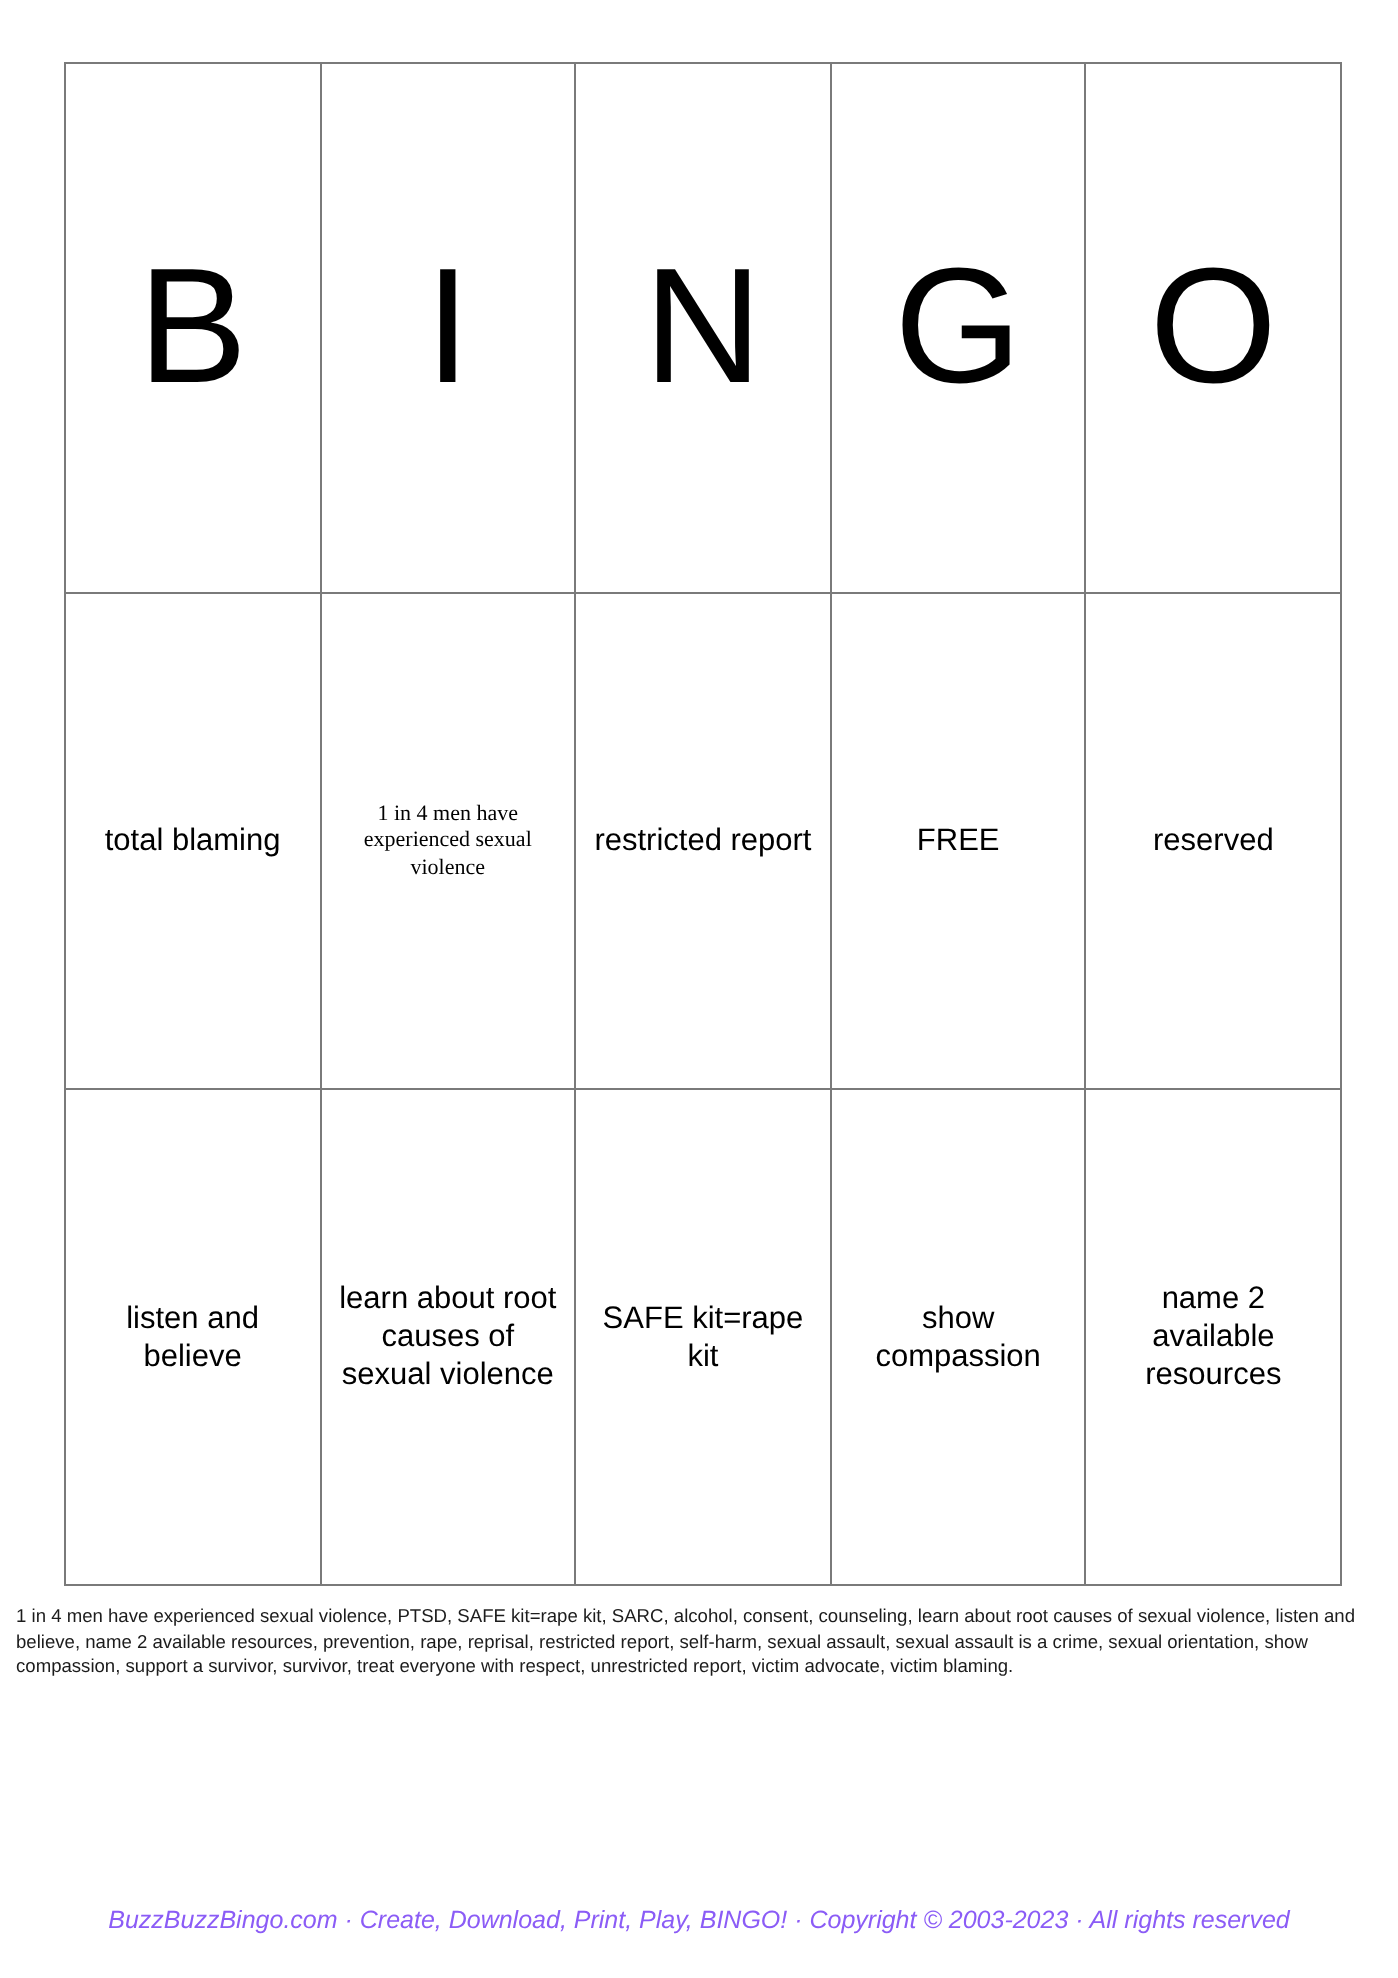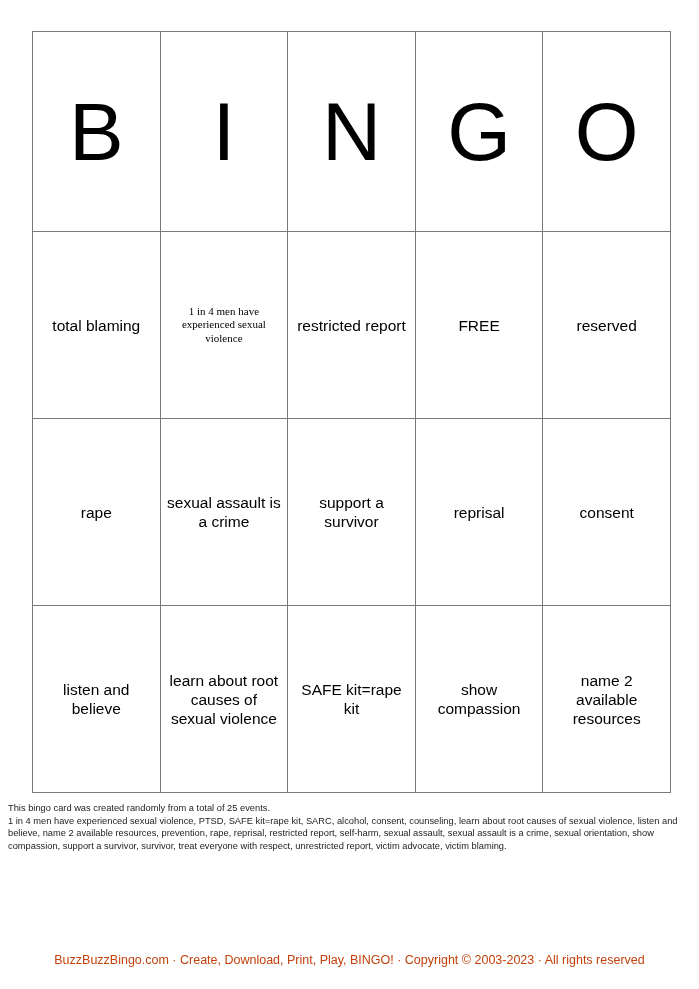--- a/index.html
+++ b/index.html
@@ -89,21 +89,22 @@
 
   
   .footer {
     position: absolute;
     left: 0;
     top: 952px;
     width: 699px;
     text-align: center;
     font-size: 12.5px;
     line-height: 16px;
-    color: #c2410c;
+    color: #8b5cf6;
+    font-style: italic;
   }
 </style>
 </head>
 <body>
 
 <div class="page">
 
   <table class="card">
     <tbody>
       <tr class="hdr-row">
@@ -137,37 +138,20 @@
           </td>
         <td>
             <span class="cell-text">FREE</span>
           </td>
         <td>
             <span class="cell-text">reserved</span>
           </td>
       </tr>
 
 
-      <tr class="cell-row">
-        <td>
-            <span class="cell-text">rape</span>
-          </td>
-        <td>
-            <span class="cell-text">sexual assault is a crime</span>
-          </td>
-        <td>
-            <span class="cell-text">support a survivor</span>
-          </td>
-        <td>
-            <span class="cell-text">reprisal</span>
-          </td>
-        <td>
-            <span class="cell-text">consent</span>
-          </td>
-      </tr>
 
       <tr class="cell-row">
         <td>
             <span class="cell-text">listen and believe</span>
           </td>
         <td>
             <span class="cell-text">learn about root causes of sexual violence</span>
           </td>
         <td>
             <span class="cell-text">SAFE kit=rape kit</span>
@@ -176,21 +160,20 @@
             <span class="cell-text">show compassion</span>
           </td>
         <td>
             <span class="cell-text">name 2 available resources</span>
           </td>
       </tr>
     </tbody>
   </table>
 
   <div class="notes">
-    <p>This bingo card was created randomly from a total of 25 events.</p>
     <p>1 in 4 men have experienced sexual violence, PTSD, SAFE kit=rape kit, SARC, alcohol, consent, counseling, learn about root causes of sexual violence, listen and believe, name 2 available resources, prevention, rape, reprisal, restricted report, self-harm, sexual assault, sexual assault is a crime, sexual orientation, show compassion, support a survivor, survivor, treat everyone with respect, unrestricted report, victim advocate, victim blaming.</p>
   </div>
 
   <div class="footer">
     <span>BuzzBuzzBingo.com · Create, Download, Print, Play, BINGO! · Copyright © 2003-2023 · All rights reserved</span>
   </div>
 
 </div>
 
 </body></html>

